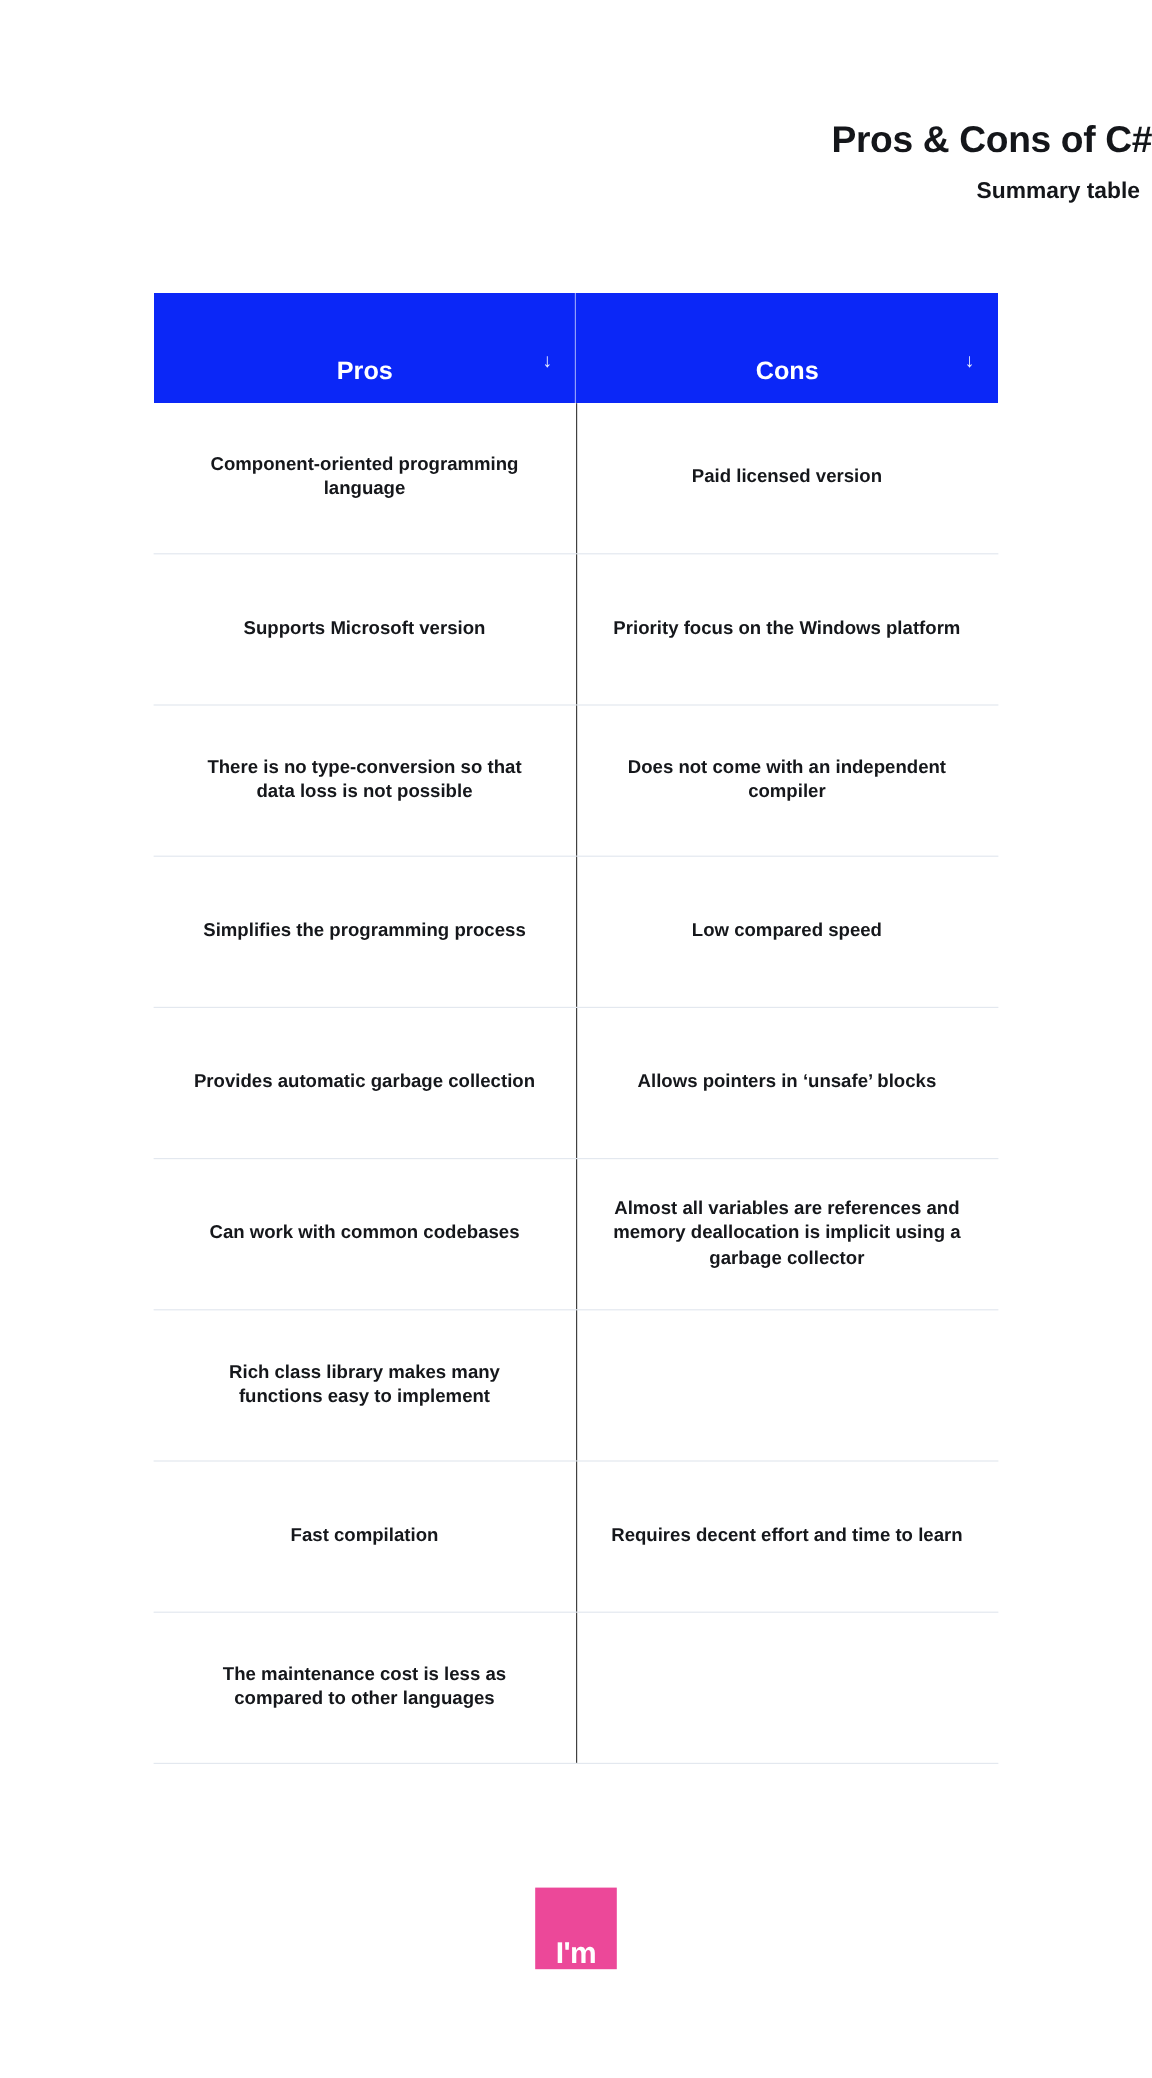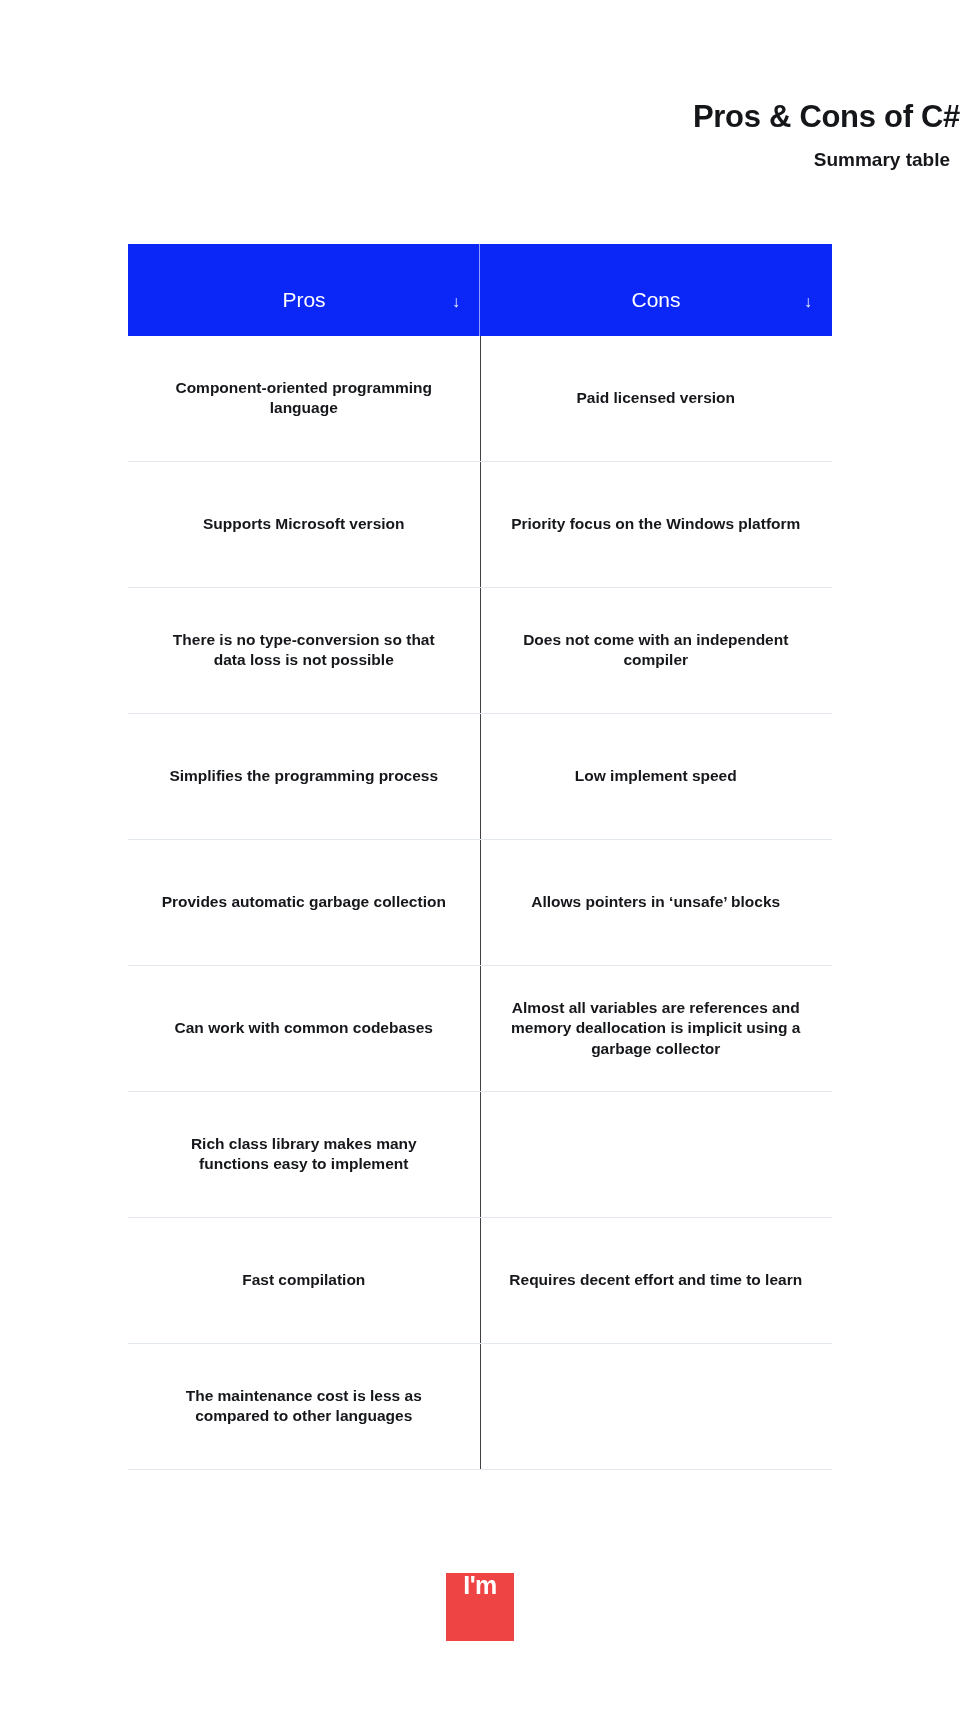--- a/index.html
+++ b/index.html
@@ -67,23 +67,23 @@
   .th-inner {
     display: flex;
     align-items: flex-end;
     justify-content: center;
     height: 92px;
     position: relative;
   }
   .th-label {
     color: #ffffff;
     font-size: 21px;
-    font-weight: normal;
+    font-weight: bold;
     line-height: 1;
-    padding-bottom: 26px;
+    padding-bottom: 16px;
   }
   .sort-arrow {
     position: absolute;
     right: 2px;
     bottom: 26px;
     color: #ffffff;
     font-size: 16px;
     line-height: 1;
     opacity: 0.92;
   }
@@ -122,23 +122,23 @@
     right: 0;
     bottom: 0;
     height: 250px;
     display: flex;
     align-items: center;
     justify-content: center;
   }
   .logo {
     width: 68px;
     height: 68px;
-    background: #ef4444;
+    background: #ec4899;
     display: flex;
-    align-items: flex-start;
+    align-items: flex-end;
     justify-content: center;
   }
   .logo-text {
     color: #ffffff;
     font-size: 25px;
     font-weight: bold;
     line-height: 1;
     letter-spacing: -0.5px;
   }
 </style>
@@ -197,21 +197,21 @@
             </td>
           <td class="last-col">
               <span class="cell-text">Does not come with an independent compiler</span>
             </td>
         </tr>
         <tr>
           <td>
               <span class="cell-text">Simplifies the programming process</span>
             </td>
           <td class="last-col">
-              <span class="cell-text">Low implement speed</span>
+              <span class="cell-text">Low compared speed</span>
             </td>
         </tr>
         <tr>
           <td>
               <span class="cell-text">Provides automatic garbage collection</span>
             </td>
           <td class="last-col">
               <span class="cell-text">Allows pointers in ‘unsafe’ blocks</span>
             </td>
         </tr>

